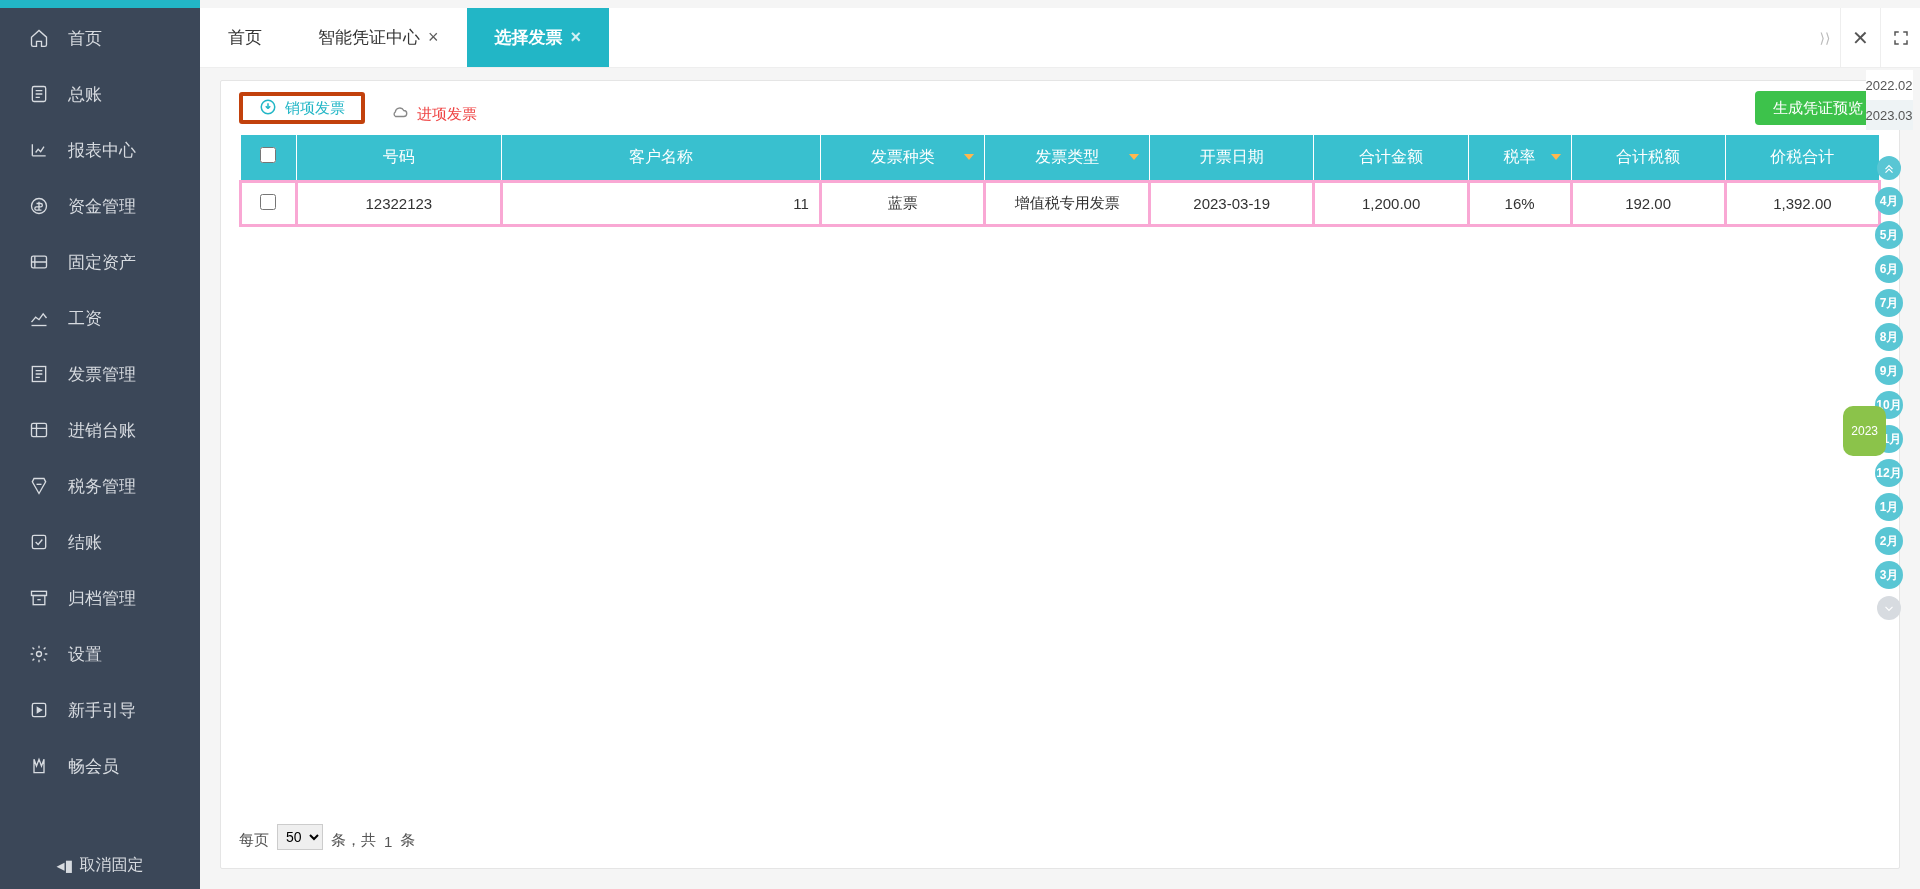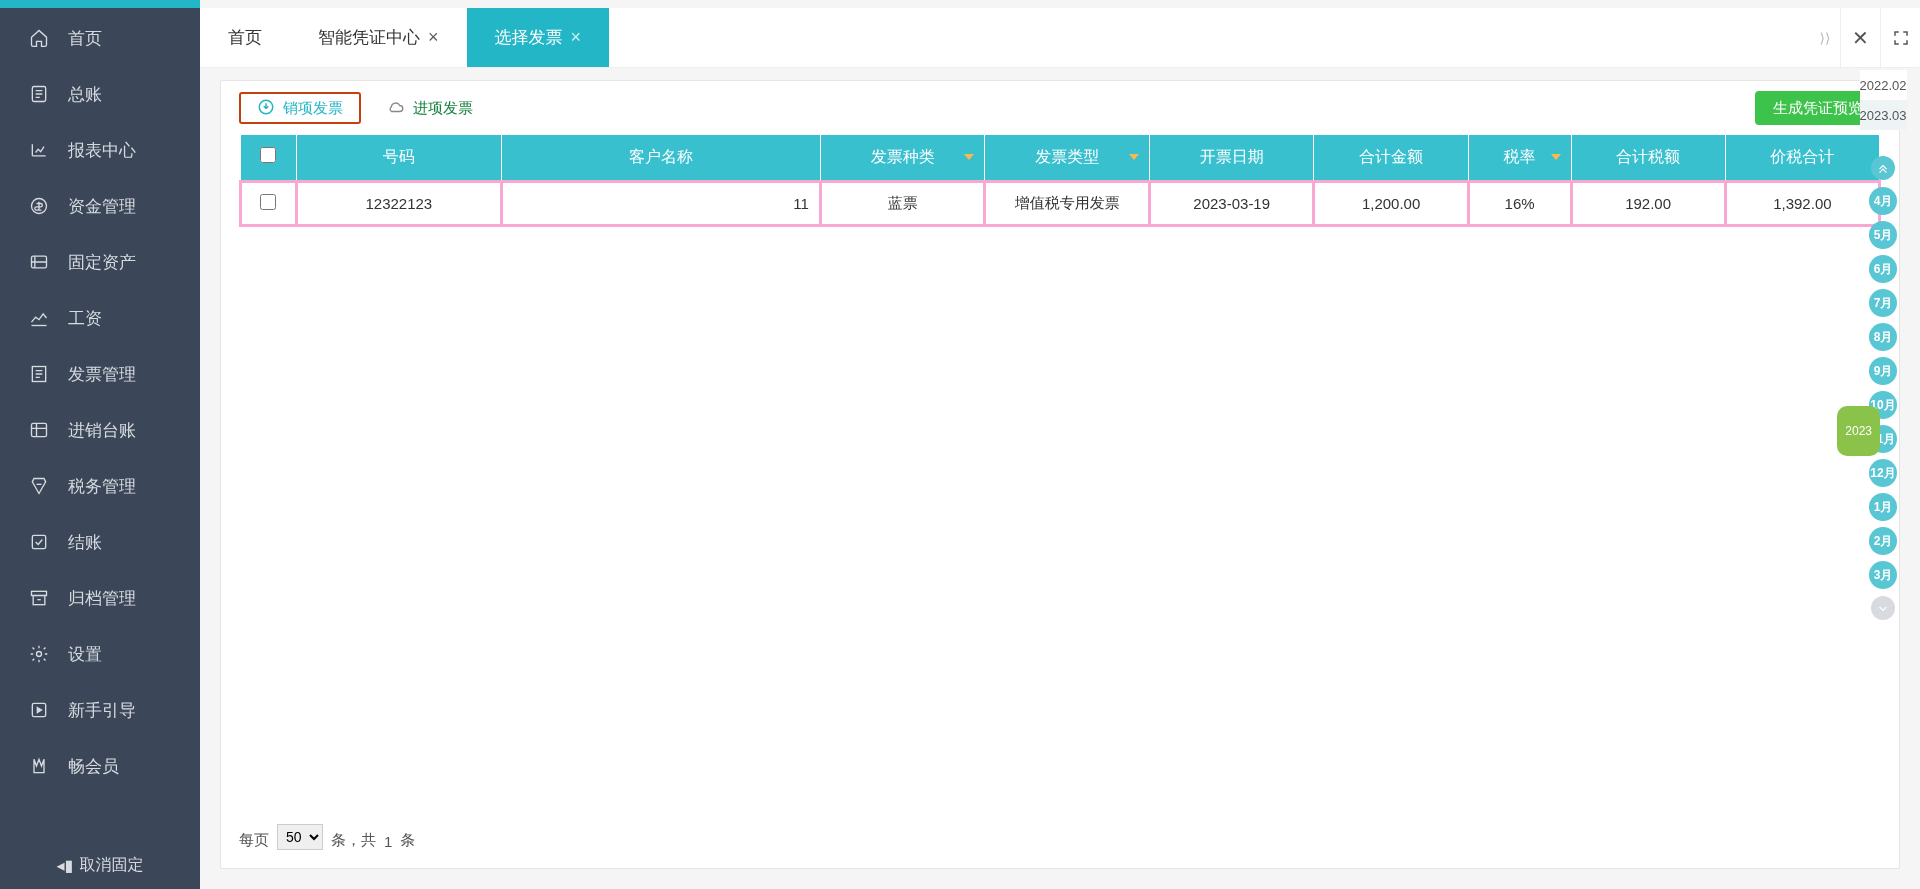--- a/index.html
+++ b/index.html
@@ -15,53 +15,53 @@
 .sidebar .icn { width:22px; height:22px; display:flex; align-items:center; justify-content:center; flex:0 0 22px; }
 .sidebar .icn svg { width:20px; height:20px; stroke:#d7dbe0; fill:none; stroke-width:1.6; }
 .sidebar .footer { position:absolute; bottom:0; left:0; right:0; height:48px; display:flex; align-items:center; justify-content:center; font-size:16px; cursor:pointer; gap:6px; }
 
 
 .main { position:absolute; left:200px; top:8px; right:0; bottom:0; display:flex; flex-direction:column; }
 
 
 .tabs { height:60px; background:#fff; display:flex; align-items:stretch; border-bottom:1px solid #eee; position:relative; }
 .tab { padding:0 28px; display:flex; align-items:center; font-size:17px; color:#333; cursor:pointer; gap:8px; }
-.tab.active { background:#22b6c6; color:#fff; }
+.tab.active { background:#22b6c6; color:#fff;font-weight:bold; }
 .tab .close { font-size:18px; cursor:pointer; opacity:.8; }
 .tabs .arrow { width:30px; display:flex; align-items:center; justify-content:center; color:#bbb; cursor:pointer; font-size:14px; }
 .tabs .spacer { flex:1; }
 .tabs .hdr-btn { width:40px; display:flex; align-items:center; justify-content:center; color:#555; cursor:pointer; border-left:1px solid #eee; font-size:20px; }
 
 
 .content { flex:1; padding:12px 20px 20px 20px; position:relative; }
 .panel { background:#fff; border:1px solid #e5e5e5; border-radius:2px; padding:0 18px 18px 18px; height:100%; display:flex; flex-direction:column; }
 
 
 .subtabs { height:54px; display:flex; align-items:center; gap:10px; position:relative; }
 .subtab { height:32px; padding:0 16px; display:flex; align-items:center; gap:8px; font-size:15px; cursor:pointer; border-radius:3px; color:#555; }
-.subtab.active { border:2px solid #c2410c; color:#22b6c6; }
+.subtab.active { border:4px solid #c2410c; color:#22b6c6; }
 .subtab .sicn svg { width:18px; height:18px; }
-.subtab.inactive { color:#15803d; }
+.subtab.inactive { color:#ef4444;align-items:flex-end; }
 .gen-btn { position:absolute; right:0; top:10px; height:34px; padding:0 18px; background:#3dc24b; color:#fff; border:none; border-radius:4px; font-size:15px; cursor:pointer; }
 
 
 .tbl { width:100%; border-collapse:collapse; }
 .tbl th { background:#39c0cf; color:#fff; font-weight:400; font-size:16px; height:46px; text-align:center; border-right:1px solid rgba(255,255,255,.15); position:relative; }
 .tbl th .sort { position:absolute; right:10px; top:50%; transform:translateY(-50%); width:0; height:0; border-left:5px solid transparent; border-right:5px solid transparent; border-top:6px solid #ffb74d; cursor:pointer; }
 .tbl td { height:44px; border:3px solid #f9a8d4; font-size:15px; color:#333; text-align:center; padding:0 10px; }
 .tbl td.l { text-align:right; }
 .tbl td.r { text-align:center; }
 .tbl input[type=checkbox]{ width:16px; height:16px; cursor:pointer; }
 
 .tbl-wrap { flex:1; overflow:auto; }
 .pager { height:40px; display:flex; align-items:flex-end; gap:8px; font-size:15px; color:#555; }
 .pager select { height:26px; border:1px solid #ccc; font-size:14px; padding:0 4px; }
 
 
-.periods { position:absolute; right:8px; top:70px; width:58px; display:flex; flex-direction:column; align-items:center; gap:0; z-index:10; color:#555; }
+.periods { position:absolute; right:2px; top:70px; width:58px; display:flex; flex-direction:column; align-items:center; gap:0; z-index:10; color:#555; }
 .periods .yr { height:30px; width:100%; display:flex; align-items:center; justify-content:center; font-size:13px; cursor:pointer; background:#fff; }
 .periods .yr.sel { background:#eef3f5; }
 .periods .gap { height:22px; }
 .periods .navcirc { width:24px; height:24px; border-radius:50%; background:#59c6d4; display:flex; align-items:center; justify-content:center; margin:4px 0; cursor:pointer; }
 .periods .navcirc svg { width:14px; height:14px; stroke:#fff; stroke-width:2; fill:none; }
 .periods .mo { width:28px; height:28px; border-radius:50%; background:#59c6d4; color:#fff; font-size:12px; display:flex; align-items:center; justify-content:center; margin:3px 0; cursor:pointer; position:relative;font-weight:bold; }
 .periods .badge { position:absolute; right:32px; top:336px; background:#8bc34a; color:#fff; font-size:12px; border-radius:10px; padding:18px 8px; }
 .periods .disabled { background:#d7dbe0; cursor:default; }
 </style>
 </head>

